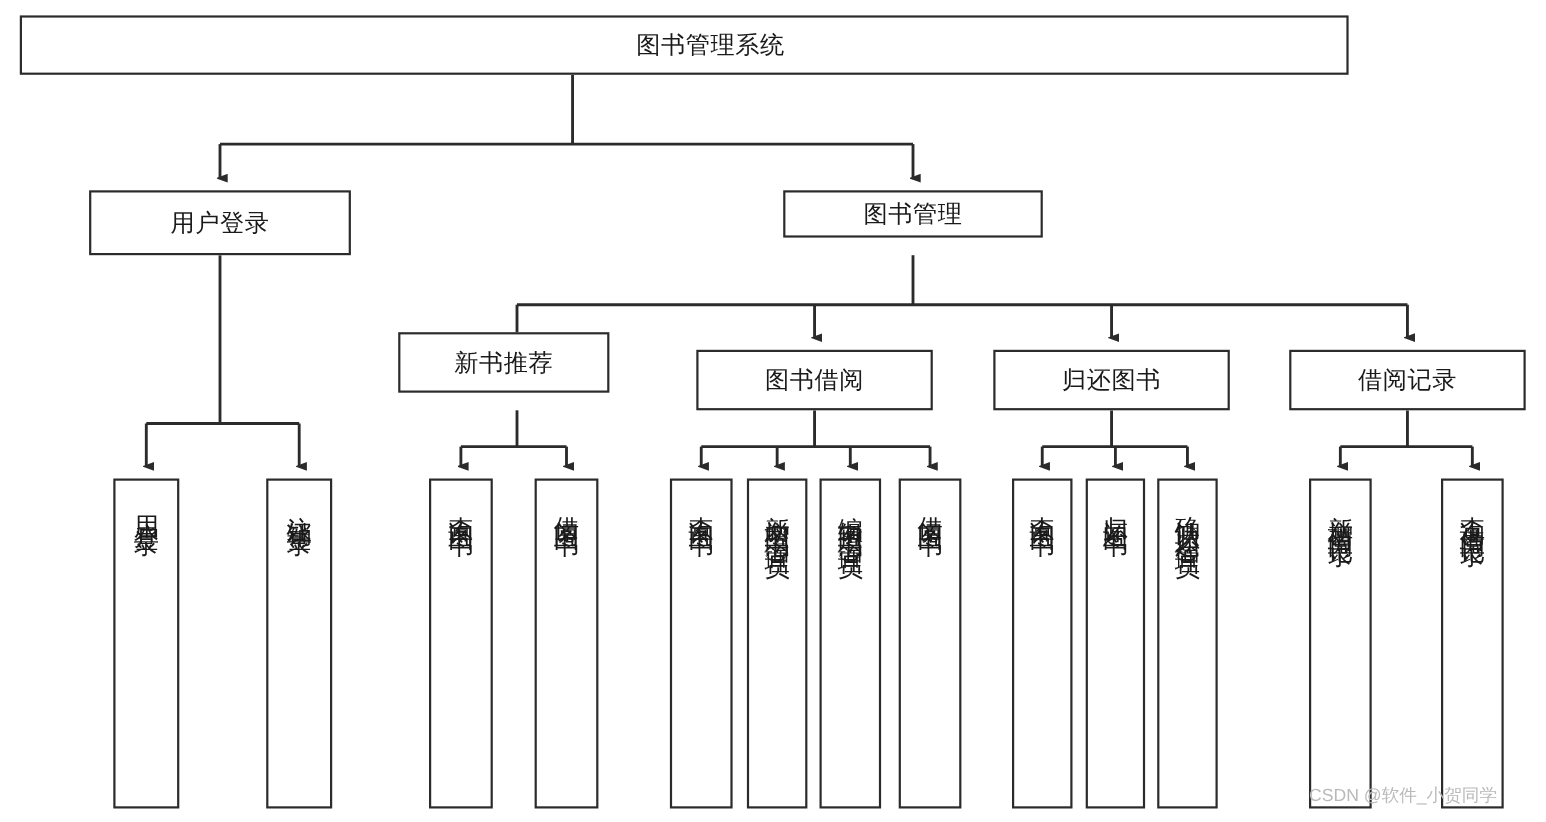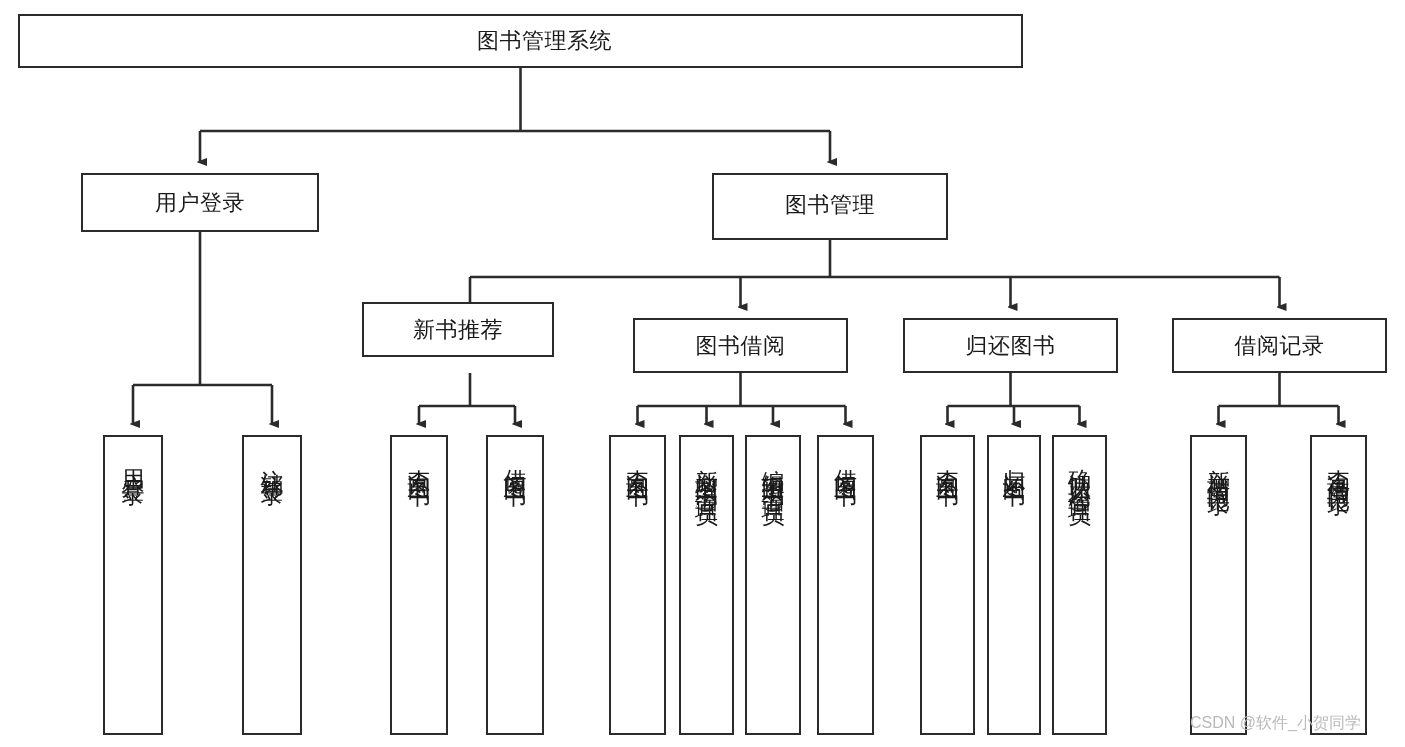--- a/index.html
+++ b/index.html
@@ -107,27 +107,27 @@
         <path d="M 1014 406 L 1014 424" marker-end="url(#arrow)"></path>
         <path d="M 1079.5 406 L 1079.5 424" marker-end="url(#arrow)"></path>
         <path d="M 1279.5 373 L 1279.5 406"></path>
         <path d="M 1218.5 406 L 1338.5 406"></path>
         <path d="M 1218.5 406 L 1218.5 424" marker-end="url(#arrow)"></path>
         <path d="M 1338.5 406 L 1338.5 424" marker-end="url(#arrow)"></path>
       </g>
   </svg>
 
   <div id="nodes-layer">
-      <div class="node horiz" style="left: 18px; top: 14px; width: 1005px; height: 54px; padding-left: 48px;">
+      <div class="node horiz" style="left: 18px; top: 14px; width: 1208px; height: 54px; padding-left: 48px;">
         <span class="label">图书管理系统</span>
       </div>
       <div class="node horiz" style="left: 81px; top: 173px; width: 238px; height: 59px;">
         <span class="label">用户登录</span>
       </div>
-      <div class="node horiz" style="left: 712px; top: 173px; width: 236px; height: 67px; font-family: Liberation Mono, monospace;">
+      <div class="node horiz" style="left: 712px; top: 173px; width: 236px; height: 43px;">
         <span class="label">图书管理</span>
       </div>
       <div class="node horiz" style="left: 362px; top: 302px; width: 192px; height: 55px;">
         <span class="label">新书推荐</span>
       </div>
       <div class="node horiz" style="left: 633px; top: 318px; width: 215px; height: 55px; font-family: Liberation Serif, serif;">
         <span class="label">图书借阅</span>
       </div>
       <div class="node horiz" style="left: 903px; top: 318px; width: 215px; height: 55px;">
         <span class="label">归还图书</span>

